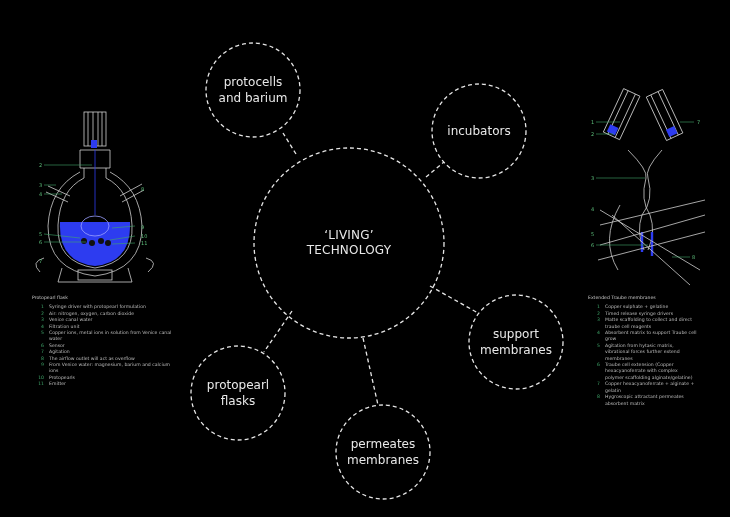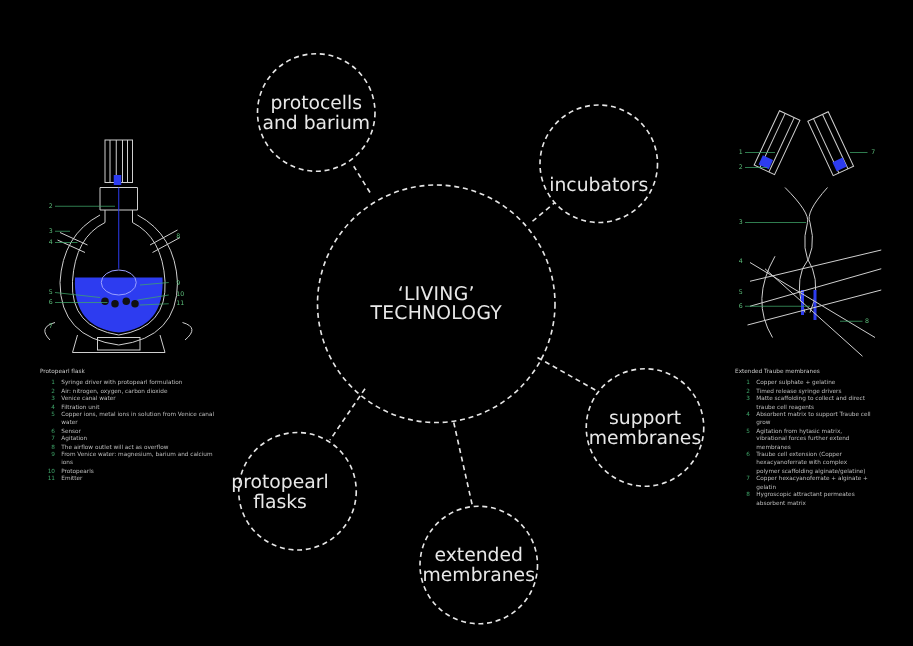--- a/index.html
+++ b/index.html
@@ -1,19 +1,19 @@
 <!DOCTYPE html>
 <html><head>
 <meta charset="utf-8">
 <style>
   html, body { margin:0; padding:0; background:#000; }
   body { width:730px; height:517px; position:relative; overflow:hidden; font-family:"DejaVu Sans", sans-serif; color:#ddd; }
   svg.map { position:absolute; left:0; top:0; }
-  .node-label { position:absolute; text-align:center; color:#e8e8e8; font-size:15px; line-height:16px; transform:translate(-50%,-50%); white-space:nowrap; }
-  .center-label { font-size:15px; line-height:15px; letter-spacing:0.2px; }
+  .node-label { position:absolute; text-align:center; color:#e8e8e8; font-size:12px; line-height:16px; transform:translate(-50%,-50%); white-space:nowrap; }
+  .center-label { font-size:12px; line-height:15px; letter-spacing:0.2px; }
   .legend { position:absolute; font-size:4.6px; line-height:6.4px; color:#bdbdbd; }
   .legend .title { margin-bottom:3px; color:#c8c8c8; }
   .legend .row { display:flex; }
   .legend .num { width:12px; color:#3fa66a; flex:none; text-align:right; padding-right:5px; }
   .legend .txt { flex:1; }
   .lg-left { left:32px; top:295px; width:140px; }
   .lg-right { left:588px; top:295px; width:110px; }
   .callout { position:absolute; font-size:5px; color:#5cbd7a; }
 </style>
 </head>
@@ -109,32 +109,32 @@
 </svg>
 
 <div class="node-label center-label" style="left:349px; top:243px;">
   <div>‘LIVING’</div>
   <div>TECHNOLOGY</div>
 </div>
 <div class="node-label" style="left:253px; top:90px;">
   <div>protocells</div>
   <div>and barium</div>
 </div>
-<div class="node-label" style="left:479px; top:131px;margin-top:17px;">
+<div class="node-label" style="left:479px; top:131px;">
   <div>incubators</div>
 </div>
 <div class="node-label" style="left:516px; top:342px;">
   <div>support</div>
   <div>membranes</div>
 </div>
 <div class="node-label" style="left:383px; top:452px;">
-  <div>extended</div>
+  <div>permeates</div>
   <div>membranes</div>
 </div>
-<div class="node-label" style="left:224px; top:393px;">
+<div class="node-label" style="left:238px; top:393px;">
   <div>protopearl</div>
   <div>flasks</div>
 </div>
 
 <span class="callout" style="left:39px; top:162px;">2</span>
 <span class="callout" style="left:39px; top:182px;">3</span>
 <span class="callout" style="left:39px; top:191px;">4</span>
 <span class="callout" style="left:39px; top:231px;">5</span>
 <span class="callout" style="left:39px; top:239px;">6</span>
 <span class="callout" style="left:39px; top:258px;">7</span>

